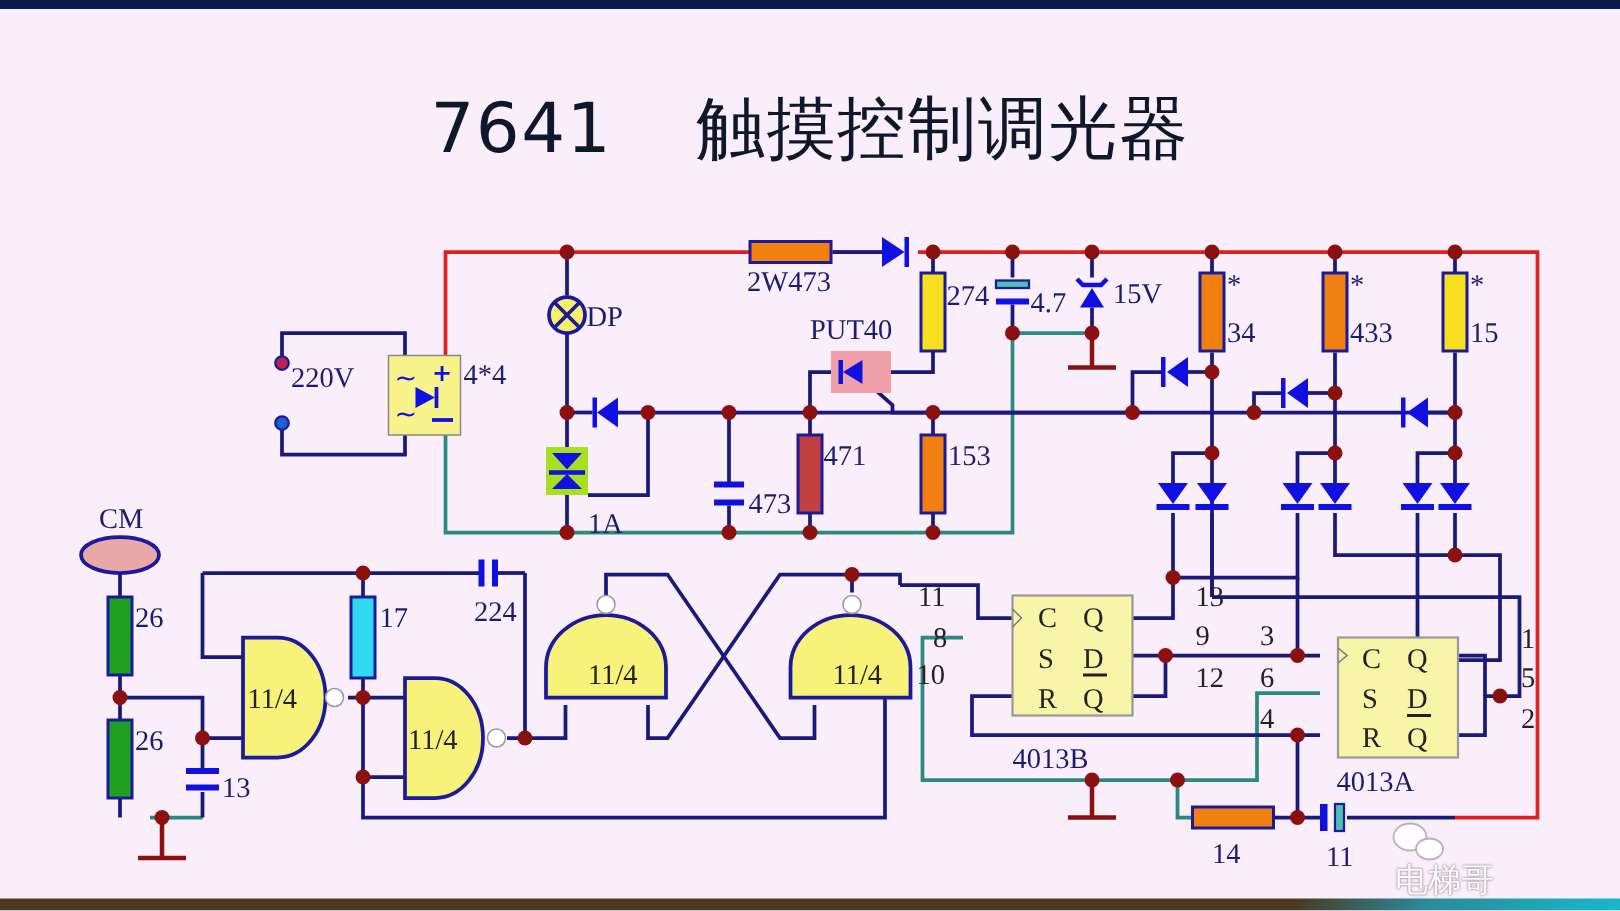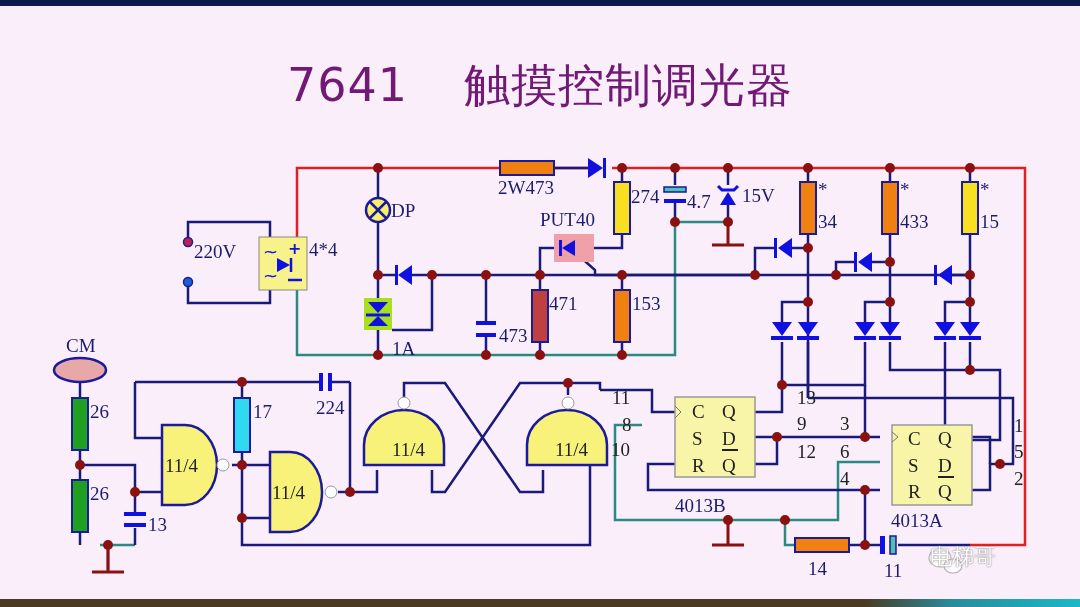--- a/index.html
+++ b/index.html
@@ -1,24 +1,24 @@
 <!DOCTYPE html>
 <html><head>
 <meta charset="utf-8">
 <style>
   html, body { margin:0; padding:0; }
   body { width:1080px; height:607px; overflow:hidden; background:#fbeefb; position:relative; font-family:"DejaVu Serif", serif; }
   .topbar { position:absolute; left:0; top:0; width:1080px; height:6px; background:#0b1a4f; }
   .bottombar { position:absolute; left:0; top:599px; width:1080px; height:8px; background:linear-gradient(90deg,#4a3a22 0%,#4a3a22 80%,#2a8a9a 88%,#19b8c8 100%); }
-  .title { position:absolute; left:0; top:55px; width:1080px; text-align:center; font-family:"DejaVu Sans", sans-serif; font-size:46px; color:#701a75; letter-spacing:1px; }
+  .title { position:absolute; left:0; top:55px; width:1080px; text-align:center; font-family:"DejaVu Sans", sans-serif; font-size:46px; color:#0f172a; letter-spacing:1px; }
   .title .num { margin-right:56px; }
   svg { position:absolute; left:0; top:0; }
   .lbl { font-family:"Liberation Serif", "DejaVu Serif", serif; font-size:19px; fill:#1c1c6c; }
   .lbl-blk { font-family:"Liberation Serif", "DejaVu Serif", serif; font-size:19px; fill:#222; }
-  .wm { position:absolute; left:930px; top:542px; font-family:"DejaVu Sans", sans-serif; font-size:22px; color:#fff; text-shadow:0 0 2px #888, 0 0 1px #666; opacity:0.85; }
+  .wm { position:absolute; left:930px; top:572px; font-family:"DejaVu Sans", sans-serif; font-size:22px; color:#fff; text-shadow:0 0 2px #888, 0 0 1px #666; opacity:0.85; }
 </style>
 </head>
 <body>
 
 <div class="topbar"></div>
 
 <div class="title">
   <span class="num">7641</span><span>触摸控制调光器</span>
 </div>
 

